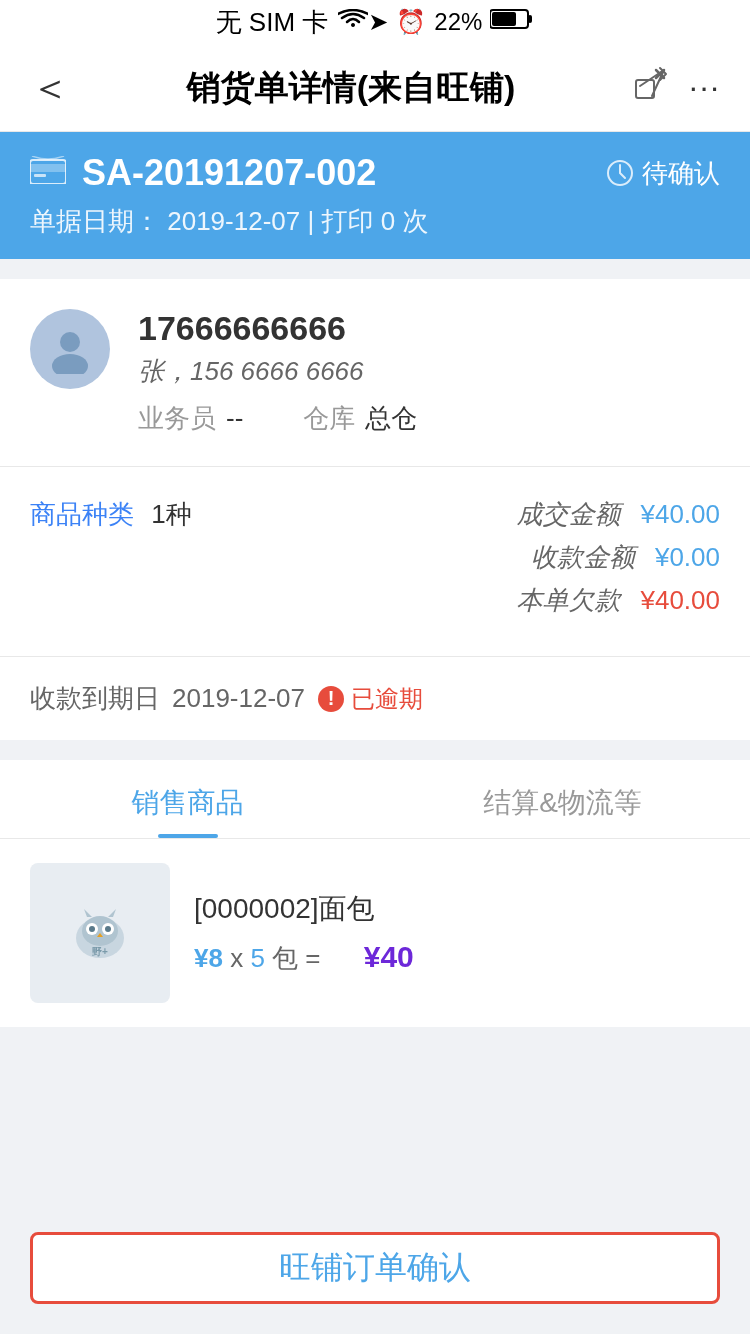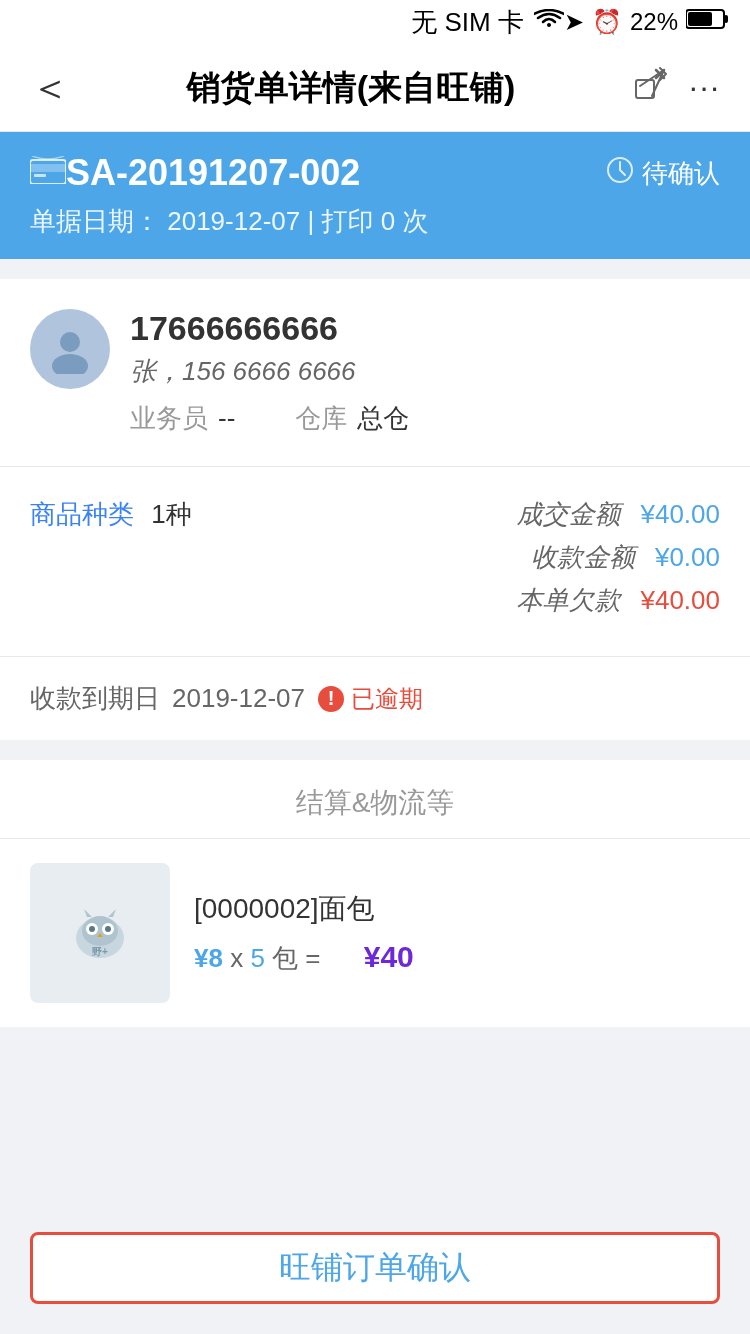--- a/index.html
+++ b/index.html
@@ -13,21 +13,21 @@
       color: #333;
     }
 
     
     .status-bar {
       width: 100%;
       height: 44px;
       background: #fff;
       display: flex;
       align-items: center;
-      justify-content: flex-end;
+      justify-content: center;
       padding: 0 20px;
       font-size: 26px;
       color: #000;
     }
     .status-bar-left { display: flex; align-items: center; gap: 10px; }
     .status-bar-center { font-size: 30px; font-weight: 500; }
     .status-bar-right { display: flex; align-items: center; gap: 8px; font-size: 24px; }
 
     
     .nav-bar {
@@ -71,41 +71,42 @@
       align-items: center;
       margin-bottom: 10px;
     }
     .order-id {
       font-size: 36px;
       font-weight: 700;
       color: #fff;
     }
     .order-status {
       display: flex;
+      align-items: center;
       gap: 8px;
       color: #fff;
       font-size: 26px;
     }
     .order-date-row {
       font-size: 26px;
       color: rgba(255,255,255,0.9);
     }
 
     
     .card {
       background: #fff;
       margin-top: 20px;
       padding: 30px;
     }
 
     
     .customer-row {
       display: flex;
       align-items: flex-start;
-      gap: 20px;
+      gap: 28px;
     }
     .customer-avatar {
       width: 80px;
       height: 80px;
       border-radius: 50%;
       background: #b0c4de;
       display: flex;
       align-items: center;
       justify-content: center;
       flex-shrink: 0;
@@ -317,21 +318,21 @@
         <rect x="4" y="14" width="18" height="18" rx="2" stroke="#666" stroke-width="2" fill="none"></rect>
         <path d="M28 2 L34 8 L28 14" stroke="#666" stroke-width="2" stroke-linecap="round" stroke-linejoin="round" fill="none"></path>
       </svg>
     </span>
     <span class="nav-more">···</span>
   </div>
 </div>
 
 <div class="order-header">
   <div class="order-id-row">
-    <div style="display:flex;align-items:center;">
+    <div style="display:flex;align-items:center;gap:16px;">
       <span style="color:#fff;font-size:32px;">
         <svg width="36" height="28" viewBox="0 0 36 28">
           <rect x="0" y="4" width="36" height="24" rx="3" fill="none" stroke="rgba(255,255,255,0.8)" stroke-width="2"></rect>
           <rect x="0" y="8" width="36" height="8" fill="rgba(255,255,255,0.3)"></rect>
           <rect x="4" y="18" width="12" height="3" rx="1" fill="rgba(255,255,255,0.7)"></rect>
           <path d="M2 0 Q18 6 34 0" stroke="rgba(255,255,255,0.5)" stroke-width="1.5" fill="none"></path>
         </svg>
       </span>
       <span class="order-id">SA-20191207-002</span>
     </div>
@@ -411,20 +412,23 @@
   <span class="overdue-badge">
     <svg width="28" height="28" viewBox="0 0 28 28">
       <circle cx="14" cy="14" r="13" fill="#e74c3c"></circle>
       <text x="14" y="20" text-anchor="middle" font-size="20" fill="white" font-weight="bold">!</text>
     </svg>
     <span>已逾期</span>
   </span>
 </div>
 
 <div class="tabs-bar">
+  <div class="tab-item active">
+    <span>销售商品</span>
+  </div>
   <div class="tab-item">
     <span>结算&amp;物流等</span>
   </div>
 </div>
 
 <div class="product-card">
   <div class="product-image">
     <svg viewBox="0 0 80 60" fill="none">
 
       <ellipse cx="40" cy="35" rx="24" ry="20" fill="#c8d6e0"></ellipse>

